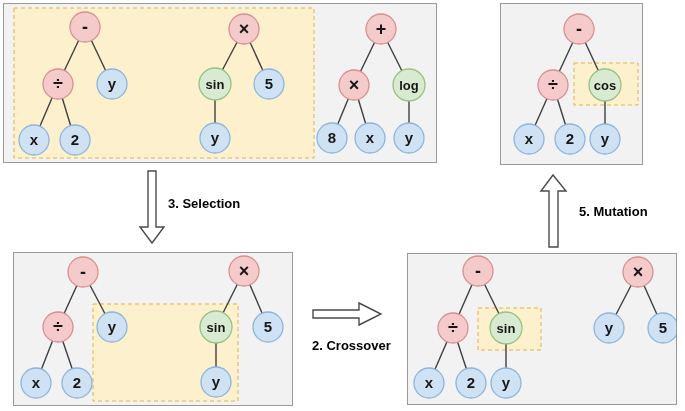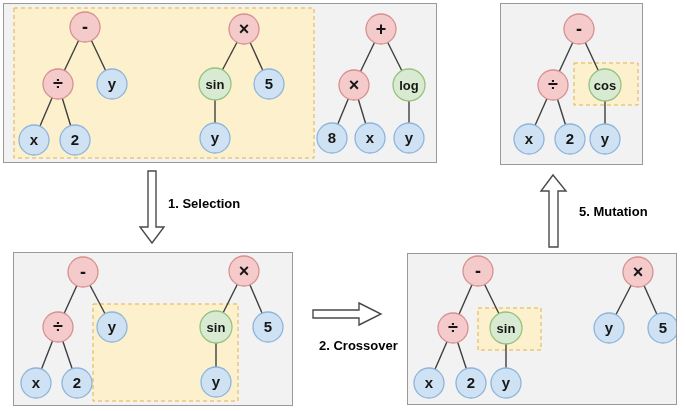--- a/index.html
+++ b/index.html
@@ -245,17 +245,17 @@
       </g>
     </svg>
   </div>
 
   <svg class="overlay" width="685" height="411">
     <polygon class="arrow" points="148,171 156,171 156,227 164,227 152,243 140,227 148,227"></polygon>
     <polygon class="arrow" points="313,310 359,310 359,303 381,314 359,325 359,318 313,318"></polygon>
     <polygon class="arrow" points="553,175 566,191 558,191 558,247 549,247 549,191 541,191"></polygon>
   </svg>
 
-  <div class="step-label" style="left:168px;top:197px">1. Selection</div>
-  <div class="step-label" style="left:319px;top:339px">2. Crossover</div>
+  <div class="step-label" style="left:168px;top:197px">3. Selection</div>
+  <div class="step-label" style="left:312px;top:339px">2. Crossover</div>
   <div class="step-label" style="left:579px;top:205px">5. Mutation</div>
 
 </div>
 
 </body></html>

